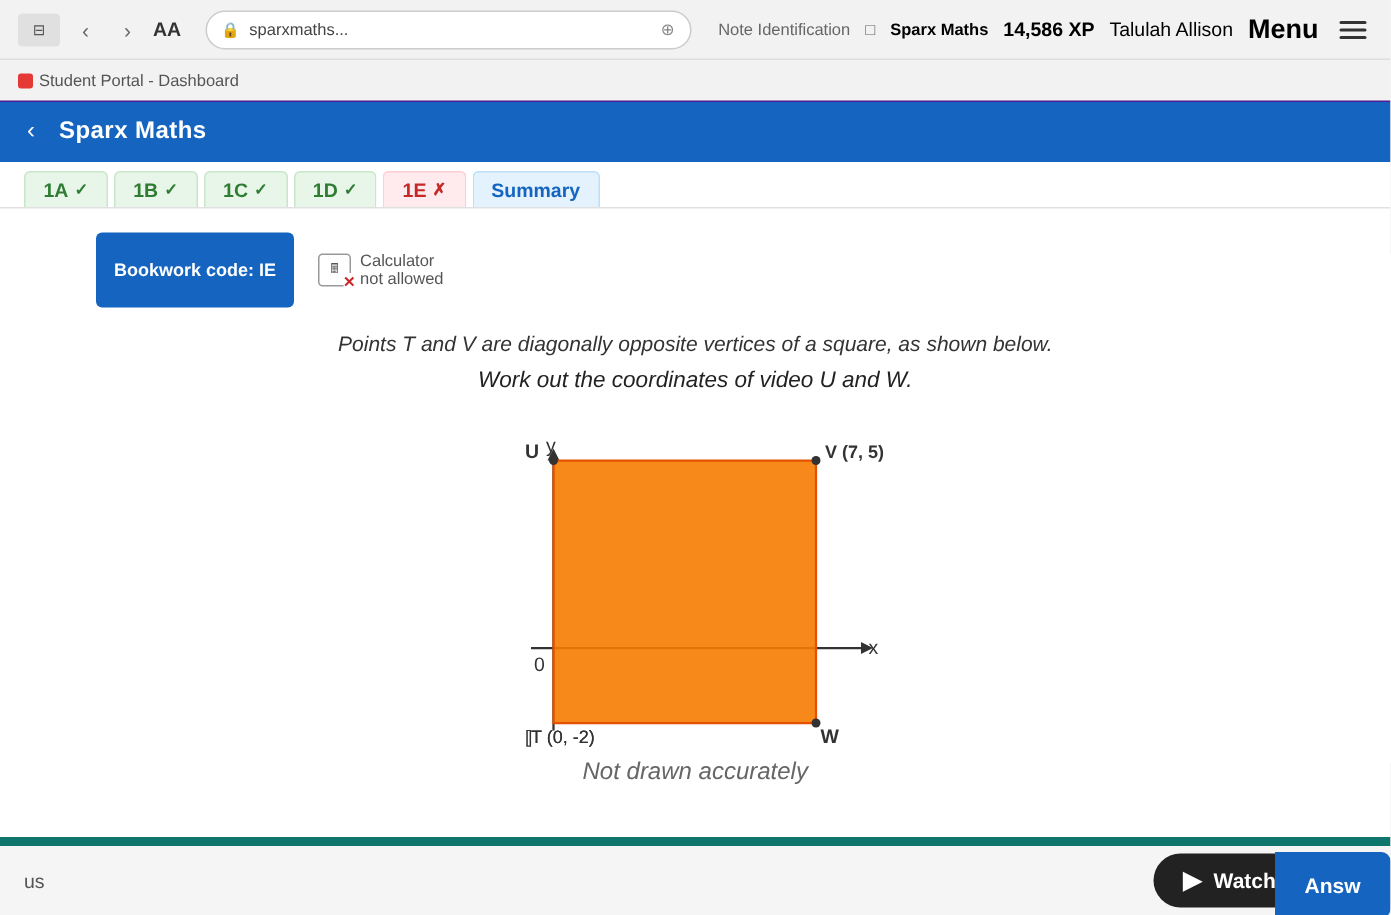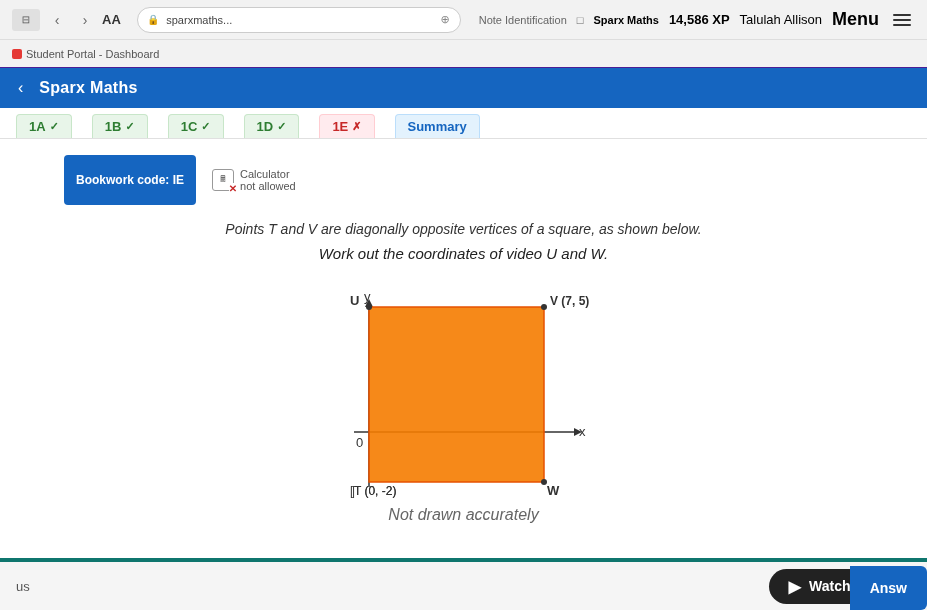--- a/index.html
+++ b/index.html
@@ -117,21 +117,21 @@
       letter-spacing: 0.3px;
     }
 
     
     .task-tabs {
       background: white;
       border-bottom: 1px solid #e0e0e0;
       display: flex;
       align-items: flex-end;
       padding: 6px 16px 0;
-      gap: 20px;
+      gap: 4px;
     }
     .task-tab {
       padding: 4px 12px;
       border-radius: 4px 4px 0 0;
       font-size: 13px;
       font-weight: 600;
       cursor: pointer;
       border: 1px solid transparent;
       border-bottom: none;
       display: flex; align-items: center; gap: 4px;
@@ -237,21 +237,21 @@
     }
 
     
     .bottom-bar {
       position: absolute;
       bottom: 0;
       left: 0;
       right: 0;
       height: 52px;
       background: #f5f5f5;
-      border-top: 4px solid #0f766e;
+      border-top: 6px solid #0f766e;
       display: flex;
       align-items: center;
       justify-content: space-between;
       padding: 0 16px;
     }
     .watch-video-btn {
       background: #222;
       color: white;
       border: none;
       border-radius: 24px;

